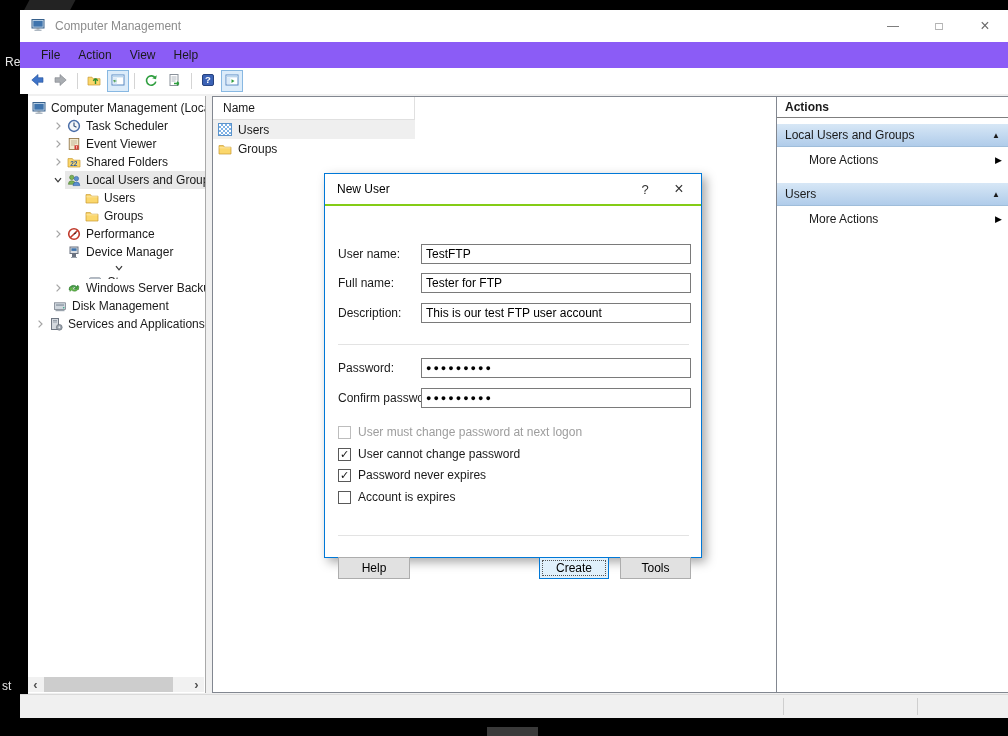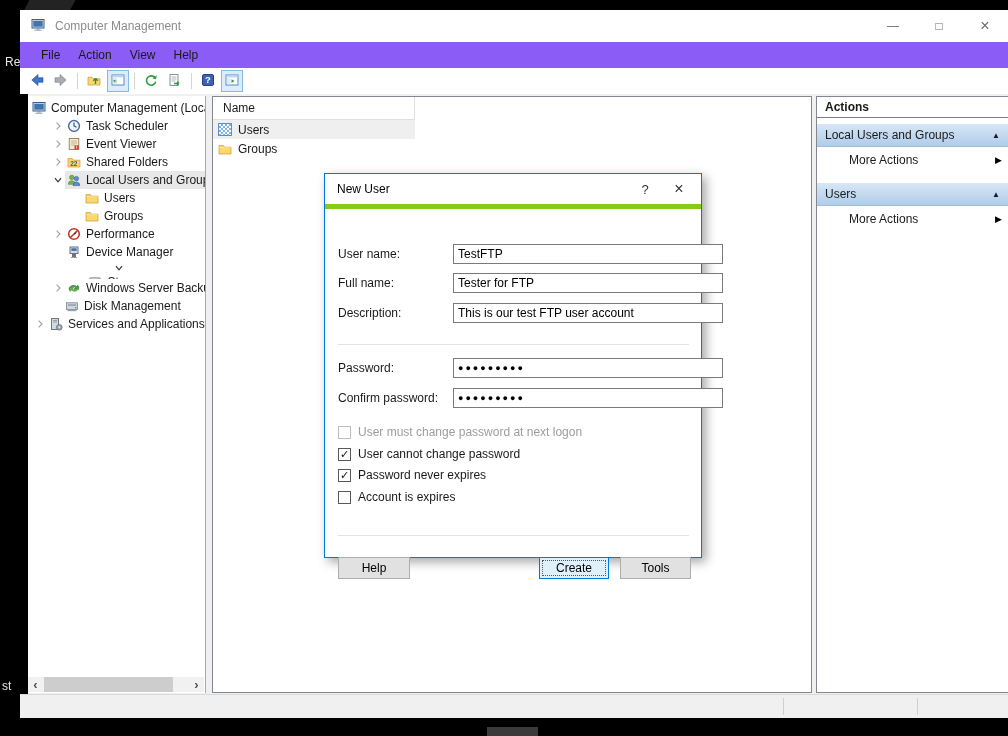--- a/index.html
+++ b/index.html
@@ -61,51 +61,51 @@
   #list-header{height:23px;width:202px;border-bottom:1px solid #e0e0e0;border-right:1px solid #e0e0e0;display:flex;align-items:center;padding-left:10px;box-sizing:border-box;color:#191919;}
   .list-row{height:19px;width:202px;display:flex;align-items:center;padding-left:5px;box-sizing:border-box;}
   .list-row.selected{background:#efefef;}
   .list-icon{width:14px;height:13px;flex:0 0 14px;margin-right:6px;display:flex;align-items:center;}
   .icon-hatch{width:13px;height:13px;border:1px solid #5a93cc;box-sizing:border-box;
     background-image:linear-gradient(45deg,#7fb2e5 25%,transparent 25%,transparent 75%,#7fb2e5 75%),
                      linear-gradient(45deg,#7fb2e5 25%,#ffffff 25%,#ffffff 75%,#7fb2e5 75%);
     background-size:4px 4px;background-position:0 0,2px 2px;}
 
   
-  #actions-pane{position:absolute;left:796px;top:2px;right:0;height:597px;background:#fff;border:1px solid #828790;border-right:none;box-sizing:border-box;}
+  #actions-pane{position:absolute;left:756px;top:2px;right:0;height:597px;background:#fff;border:1px solid #828790;border-right:none;box-sizing:border-box;}
   #actions-title{height:20px;display:flex;align-items:center;padding-left:8px;font-weight:bold;border-bottom:1px solid #7f7f7f;}
   .actions-section{margin-top:6px;}
   .actions-section + .actions-section{margin-top:11px;}
   .section-header{height:22px;display:flex;align-items:center;padding:0 8px;
     background:linear-gradient(#d7e7f6,#b0ccea);border-bottom:1px solid #9fbdda;}
   .section-header .hdr-label{flex:1;}
   .collapse-arrow{font-size:8px;color:#1a1a1a;}
   .more-actions{height:25px;display:flex;align-items:center;padding:0 6px 0 32px;background:#fff;}
   .more-actions .ma-label{flex:1;}
   .submenu-arrow{font-size:9px;color:#000;}
 
   
   #statusbar{position:absolute;left:0;right:0;bottom:0;height:23px;background:#f0f0f0;border-top:1px solid #dadada;}
   .status-divider{position:absolute;top:3px;bottom:3px;width:1px;background:#cfcfcf;}
   #status-div-1{left:763px;}
   #status-div-2{left:897px;}
 
   
   #dialog{position:absolute;left:324px;top:173px;width:378px;height:385px;background:#fff;
     border:1px solid #0078d7;box-sizing:border-box;z-index:5;box-shadow:4px 4px 10px rgba(0,0,0,0.35);}
-  #dialog-titlebar{height:30px;display:flex;align-items:center;padding-left:12px;border-bottom:5px solid #84cc16;position:relative;}
+  #dialog-titlebar{height:30px;display:flex;align-items:center;padding-left:12px;border-bottom:2px solid #84cc16;position:relative;}
   #dialog-title{font-size:12px;color:#000;}
   .dlg-ctl{position:absolute;top:0;height:30px;width:32px;display:flex;align-items:center;justify-content:center;color:#333;}
   #dlg-help-btn{right:40px;font-size:13px;}
   #dlg-close-btn{right:6px;font-size:16px;}
   #dialog-body{position:absolute;left:0;top:30px;right:0;bottom:0;}
   .drow{position:absolute;left:0;width:100%;height:20px;}
   .dlabel{position:absolute;left:13px;line-height:20px;color:#1a1a1a;}
   .dinput{position:absolute;left:96px;width:270px;height:20px;border:1px solid #7a7a7a;box-sizing:border-box;
-    font-family:"Liberation Sans","DejaVu Sans",sans-serif;font-size:12px;padding:0 4px;color:#000;background:#fff;margin-left:32px;}
+    font-family:"Liberation Sans","DejaVu Sans",sans-serif;font-size:12px;padding:0 4px;color:#000;background:#fff;}
   .dinput.masked{font-size:9px;font-weight:bold;letter-spacing:2px;line-height:18px;}
   .dsep{position:absolute;left:13px;right:12px;height:1px;background:#e3e3e3;}
   .cbrow{position:absolute;left:13px;height:16px;display:flex;align-items:center;}
   .cbox{width:13px;height:13px;border:1px solid #595959;box-sizing:border-box;display:flex;align-items:center;justify-content:center;
     font-size:11px;line-height:11px;color:#111;background:#fff;flex:0 0 13px;}
   .cbox.disabled{border-color:#bdbdbd;}
   .cblabel{margin-left:7px;}
   .cblabel.disabled{color:#9d9d9d;}
   .dbtn{position:absolute;top:353px;height:22px;background:#e1e1e1;border:1px solid #adadad;box-sizing:border-box;
     display:flex;align-items:center;justify-content:center;font-size:12px;color:#000;}
@@ -370,21 +370,21 @@
             <span class="tree-inner">
               <span class="tree-icon">
                 <svg width="14" height="14" viewBox="0 0 14 14" xmlns="http://www.w3.org/2000/svg">
                   <path d="M2 9 C2 4.5 7 3 9.5 5.5 L11 4 L11.5 8.5 L7 8 L8.5 6.5 C6.5 4.8 3.5 6 3.5 9 Z" fill="#43a047" stroke="#2e7031" stroke-width="0.4"></path>
                   <path d="M12 5.5 C12 10 7 11.5 4.5 9 L3 10.5 L2.5 6 L7 6.5 L5.5 8 C7.5 9.7 10.5 8.5 10.5 5.5 Z" fill="#66bb4a" stroke="#2e7031" stroke-width="0.4"></path>
                 </svg>
               </span>
               <span class="tree-label">Windows Server Backup</span>
             </span>
           </div>
-          <div class="tree-row" style="padding-left: 9px; gap: 12px;">
+          <div class="tree-row" style="padding-left: 9px;">
             <span class="expander"></span>
             <span class="tree-inner">
               <span class="tree-icon">
                 <svg width="14" height="14" viewBox="0 0 14 14" xmlns="http://www.w3.org/2000/svg">
                   <rect x="1.5" y="3.8" width="11" height="6.6" fill="#cfd6dd" stroke="#6b7480" stroke-width="0.7"></rect>
                   <rect x="3" y="5.4" width="8" height="1.3" fill="#8893a0"></rect>
                   <circle cx="10.7" cy="8.8" r="0.8" fill="#33aa88"></circle>
                   <rect x="2.5" y="11" width="9" height="1.2" fill="#9aa3ad"></rect>
                 </svg>
               </span>

